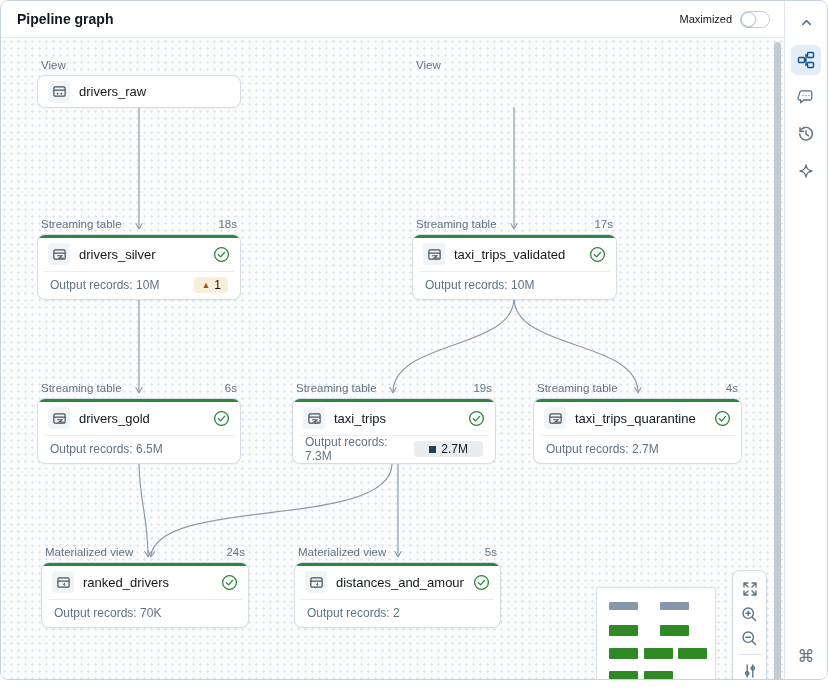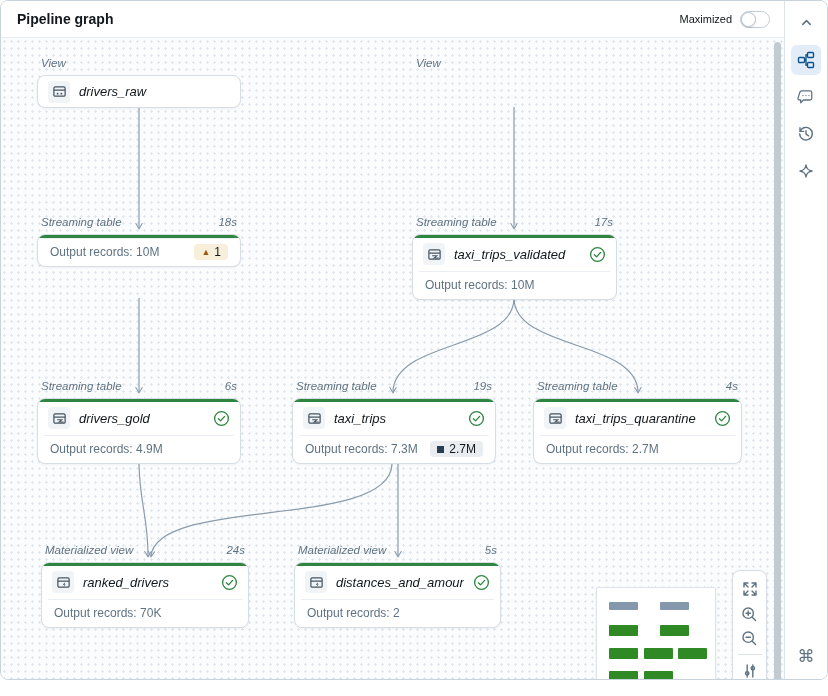--- a/index.html
+++ b/index.html
@@ -25,42 +25,42 @@
 
   .canvas { position:relative; flex:1; background-color:#FBFCFE;
             background-image: radial-gradient(circle, #E2E7ED 1px, transparent 1.15px);
             background-size:7px 7px; border-top:1px solid #E8ECF0; overflow:hidden; }
 
   .edges { position:absolute; left:0; top:0; pointer-events:none; }
   .edges path { fill:none; stroke:#8A9BAB; stroke-width:1.2; }
 
   
   .node { position:absolute; }
-  .node-head { display:flex; justify-content:space-between; align-items:center;
-               padding:0 4px 4px 4px; height:20px;font-style:italic; }
+  .node-head { display:flex; justify-content:space-between; align-items:flex-end;
+               padding:0 4px 4px 4px; height:20px; }
   .node-type { font-size:11.5px; color:#5F7281; }
   .node-duration { font-size:11.5px; color:#5F7281; }
   .node-card { background:#fff; border:1px solid #D6DDE4; border-radius:8px;
                box-shadow:0 1px 2px rgba(30,45,60,.06); overflow:hidden; cursor:pointer; }
   .node.selected .node-card { border:1.5px solid #50A0DC; }
   .progress-bar { height:2.5px; background:#2E8540; }
-  .node-main { display:flex; align-items:center; gap:9px; height:33px; padding:0 10px;font-style:italic; }
+  .node-main { display:flex; align-items:center; gap:9px; height:33px; padding:0 10px; }
   .node-icon { width:22px; height:22px; border-radius:4px; background:#F1F4F7;
                display:flex; align-items:center; justify-content:center; flex:0 0 22px; }
   .node-name { font-size:13px; font-weight:500; color:#11171C; white-space:nowrap;
                overflow:hidden; flex:1; }
   .status-icon { flex:0 0 17px; height:17px; display:flex; align-items:center; }
   .node-divider { height:1px; background:#EAEEF2; margin:0 6px; }
   .node-metrics { display:flex; align-items:center; justify-content:space-between;
                   height:27px; padding:0 12px 0 12px; font-size:12px; color:#5F7281; }
   .warn-badge { display:inline-flex; align-items:center; gap:4px; background:#F8EFDB;
                 border-radius:4px; padding:1px 7px; font-size:12px; color:#11171C; }
   .warn-tri { color:#9E5B10; font-size:9px; line-height:1; }
   .count-badge { display:inline-flex; align-items:center; gap:5px; background:#E9EDF0;
-                 border-radius:4px; padding:1px 7px; font-size:12px; color:#11171C; }
+                 border-radius:4px; padding:1px 15px; font-size:12px; color:#11171C; }
   .count-sq { width:7px; height:7px; background:#253E52; display:inline-block; }
 
   
   .minimap { position:absolute; left:595px; top:549px; width:120px; height:103px;
              background:#fff; border:1px solid #DDE3E9; border-radius:2px;
              box-shadow:0 1px 3px rgba(30,45,60,.08); cursor:pointer; }
   .mm-bar { position:absolute; border-radius:1px; }
   .mm-gray { background:#8598AB; }
   .mm-green { background:#2F8A25; }
 
@@ -145,20 +145,36 @@
         </div>
       </div>
 
       <div class="node" style="left:36px; top:176px; width:204px">
         <div class="node-head">
           <span class="node-type">Streaming table</span>
           <span class="node-duration">18s</span>
         </div>
         <div class="node-card">
           <div class="progress-bar"></div>
+          <div class="node-main">
+            <span class="node-icon">
+              <svg width="15" height="15" viewBox="0 0 16 16">
+                  <rect x="2" y="3" width="12" height="10" rx="1.4" fill="none" stroke="#445461" stroke-width="1.3"></rect>
+                  <line x1="2" y1="6.6" x2="14" y2="6.6" stroke="#445461" stroke-width="1.3"></line>
+                  <path d="M5.5 9.4 h5 l-3 2.4 h5" fill="none" stroke="#445461" stroke-width="1.1"></path>
+                </svg>
+            </span>
+            <span class="node-name">drivers_silver</span>
+            <span class="status-icon">
+              <svg width="17" height="17" viewBox="0 0 18 18">
+                  <circle cx="9" cy="9" r="7.3" fill="none" stroke="#2E8540" stroke-width="1.4"></circle>
+                  <path d="M5.7 9.3 L8 11.5 L12.3 6.8" fill="none" stroke="#2E8540" stroke-width="1.4" stroke-linecap="round" stroke-linejoin="round"></path>
+                </svg>
+            </span>
+          </div>
           <div class="node-divider"></div>
           <div class="node-metrics">
             <span>Output records: 10M</span>
             <span class="warn-badge">
                 <span class="warn-tri">▲</span>
                 <span>1</span>
               </span>
           </div>
         </div>
       </div>
@@ -211,21 +227,21 @@
             <span class="node-name">drivers_gold</span>
             <span class="status-icon">
               <svg width="17" height="17" viewBox="0 0 18 18">
                   <circle cx="9" cy="9" r="7.3" fill="none" stroke="#2E8540" stroke-width="1.4"></circle>
                   <path d="M5.7 9.3 L8 11.5 L12.3 6.8" fill="none" stroke="#2E8540" stroke-width="1.4" stroke-linecap="round" stroke-linejoin="round"></path>
                 </svg>
             </span>
           </div>
           <div class="node-divider"></div>
           <div class="node-metrics">
-            <span>Output records: 4.9M</span>
+            <span>Output records: 6.5M</span>
           </div>
         </div>
       </div>
 
       <div class="node" style="left:291px; top:340px; width:204px">
         <div class="node-head">
           <span class="node-type">Streaming table</span>
           <span class="node-duration">19s</span>
         </div>
         <div class="node-card">

